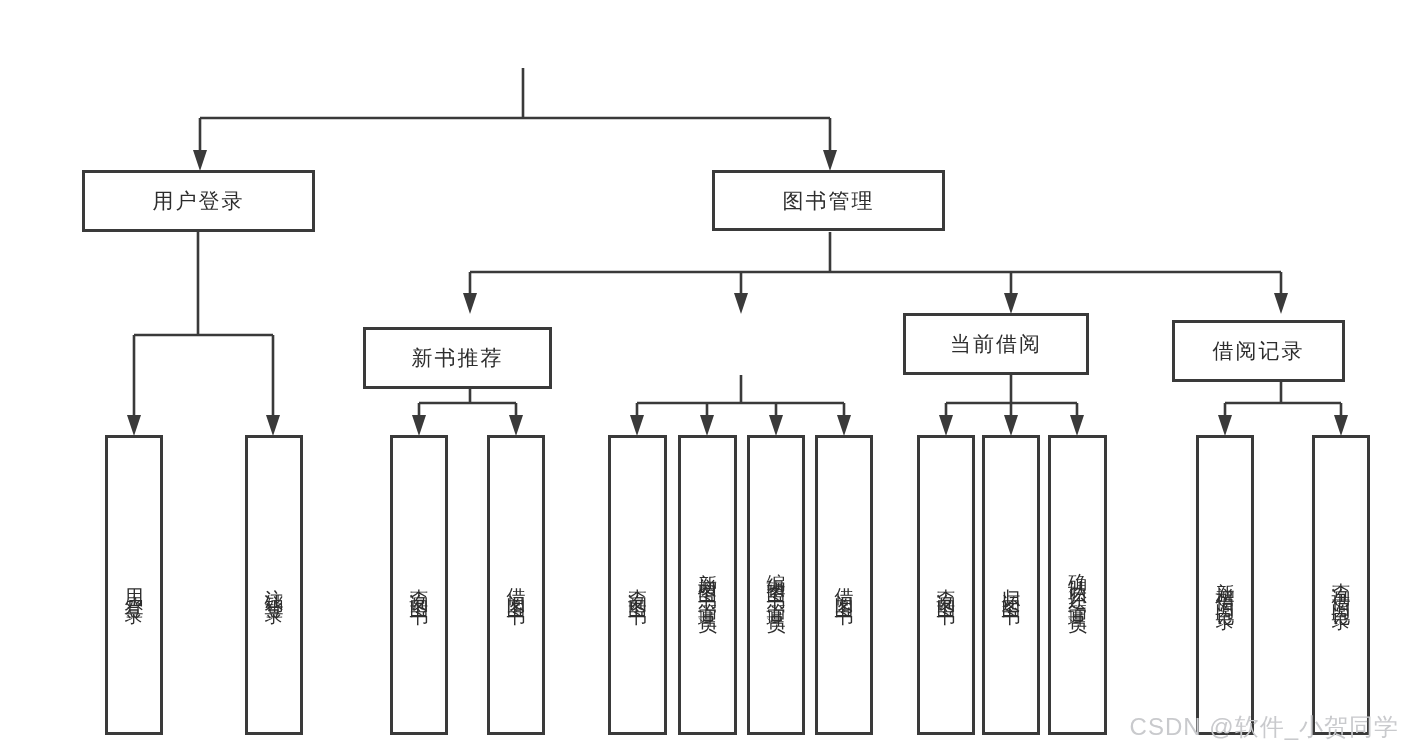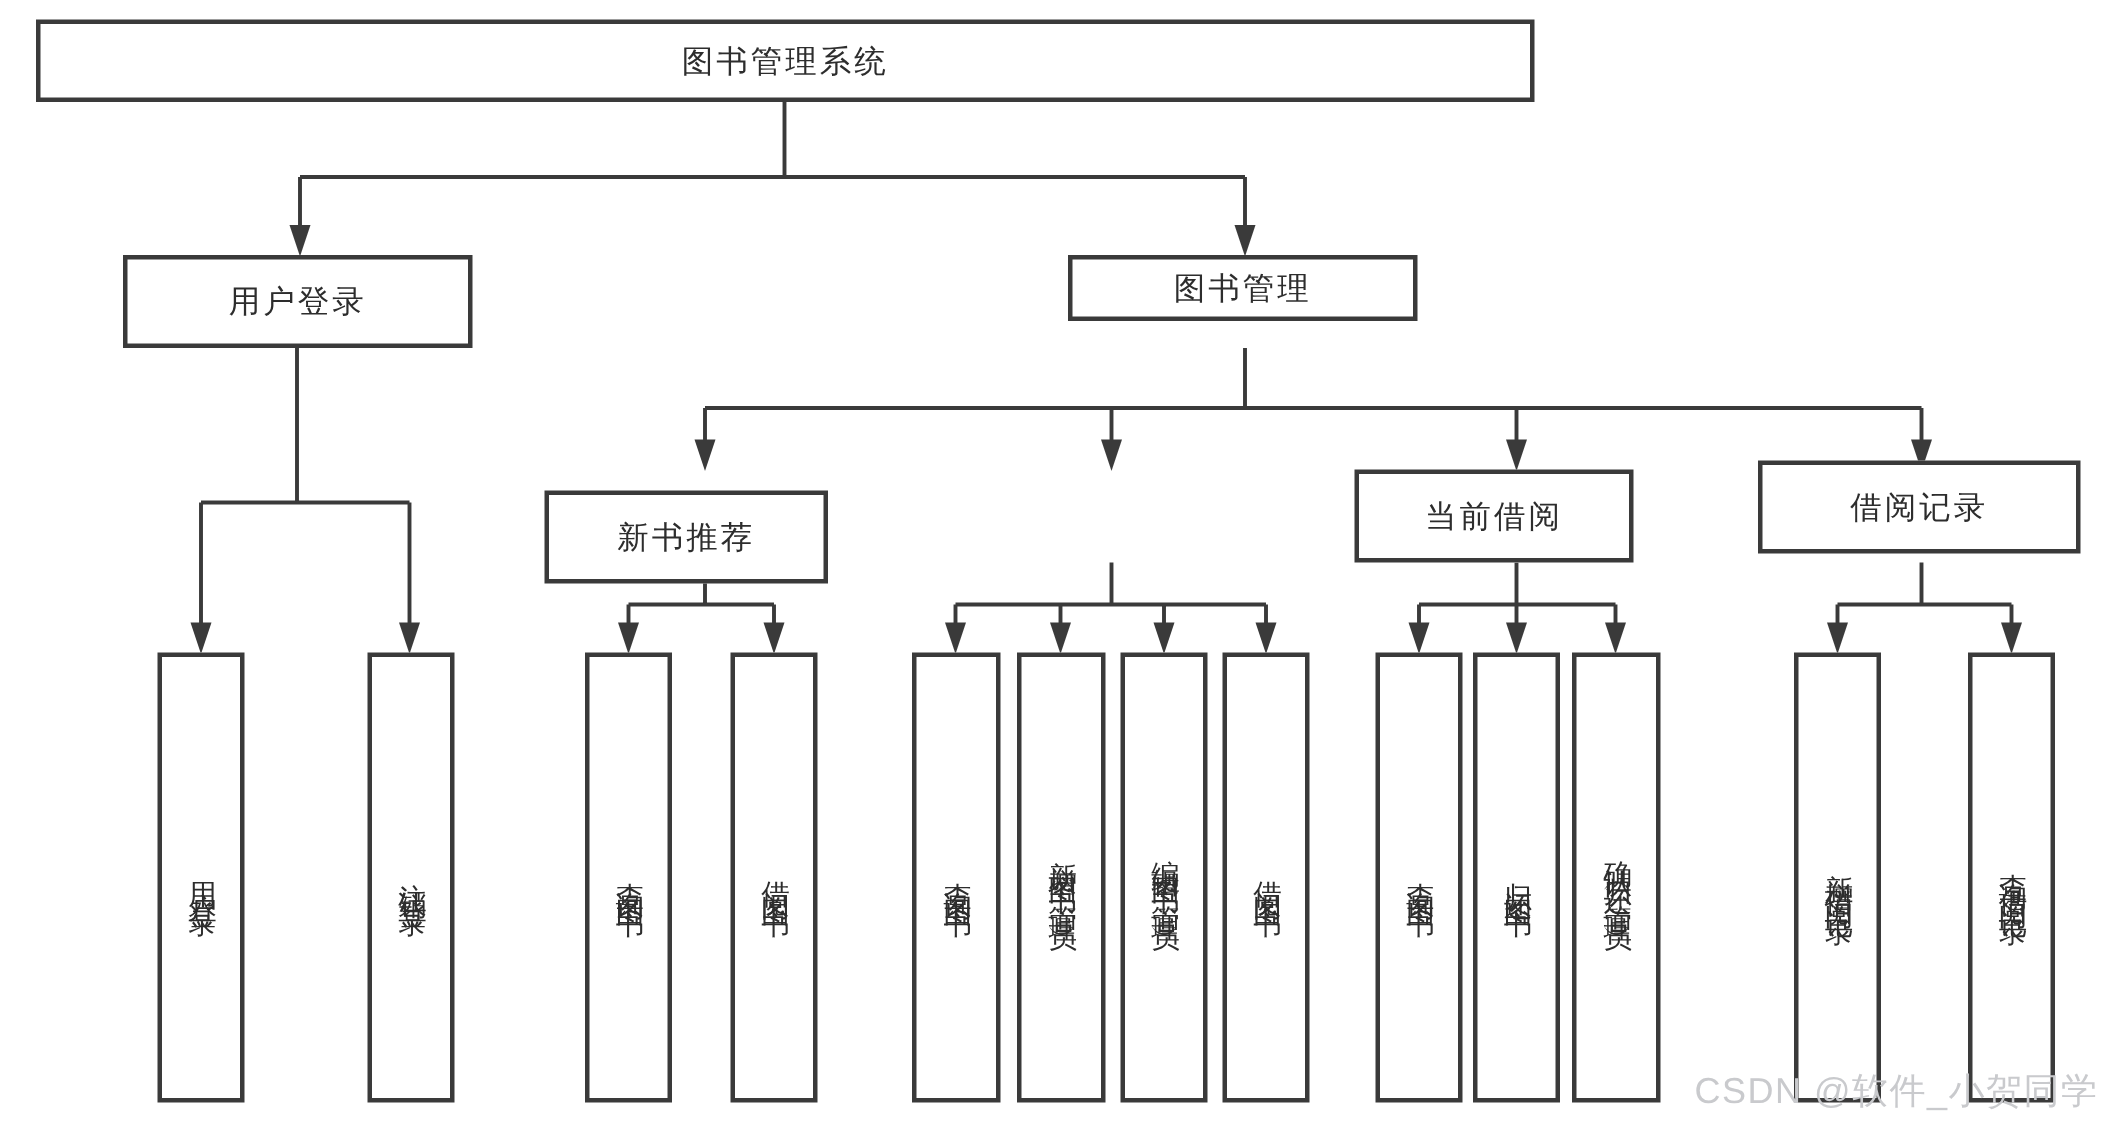--- a/index.html
+++ b/index.html
@@ -62,38 +62,35 @@
       <polygon points="769,415 783,415 776,436"></polygon>
       <polygon points="837,415 851,415 844,436"></polygon>
       <polygon points="939,415 953,415 946,436"></polygon>
       <polygon points="1004,415 1018,415 1011,436"></polygon>
       <polygon points="1070,415 1084,415 1077,436"></polygon>
       <polygon points="1218,415 1232,415 1225,436"></polygon>
       <polygon points="1334,415 1348,415 1341,436"></polygon>
     </g>
   </svg>
 
-  <div class="box h" style="left:24px;top:13px;width:999px;height:55px">
-    <span>图书管理系统</span>
-  </div>
 
   <div class="box h" style="left:82px;top:170px;width:233px;height:62px">
     <span>用户登录</span>
   </div>
-  <div class="box h" style="left:712px;top:170px;width:233px;height:44px">
+  <div class="box h" style="left:712px;top:170px;width:233px;height:61px">
     <span>图书管理</span>
   </div>
 
   <div class="box h" style="left:363px;top:327px;width:189px;height:62px">
     <span>新书推荐</span>
   </div>
   <div class="box h" style="left:903px;top:313px;width:186px;height:62px">
     <span>当前借阅</span>
   </div>
-  <div class="box h" style="left:1172px;top:307px;width:215px;height:62px">
+  <div class="box h" style="left:1172px;top:320px;width:173px;height:62px">
     <span>借阅记录</span>
   </div>
 
   <div class="box v" style="left:105px;top:435px;width:58px;height:300px">
     <span>用户登录</span>
   </div>
   <div class="box v" style="left:245px;top:435px;width:58px;height:300px">
     <span>注销登录</span>
   </div>
 

